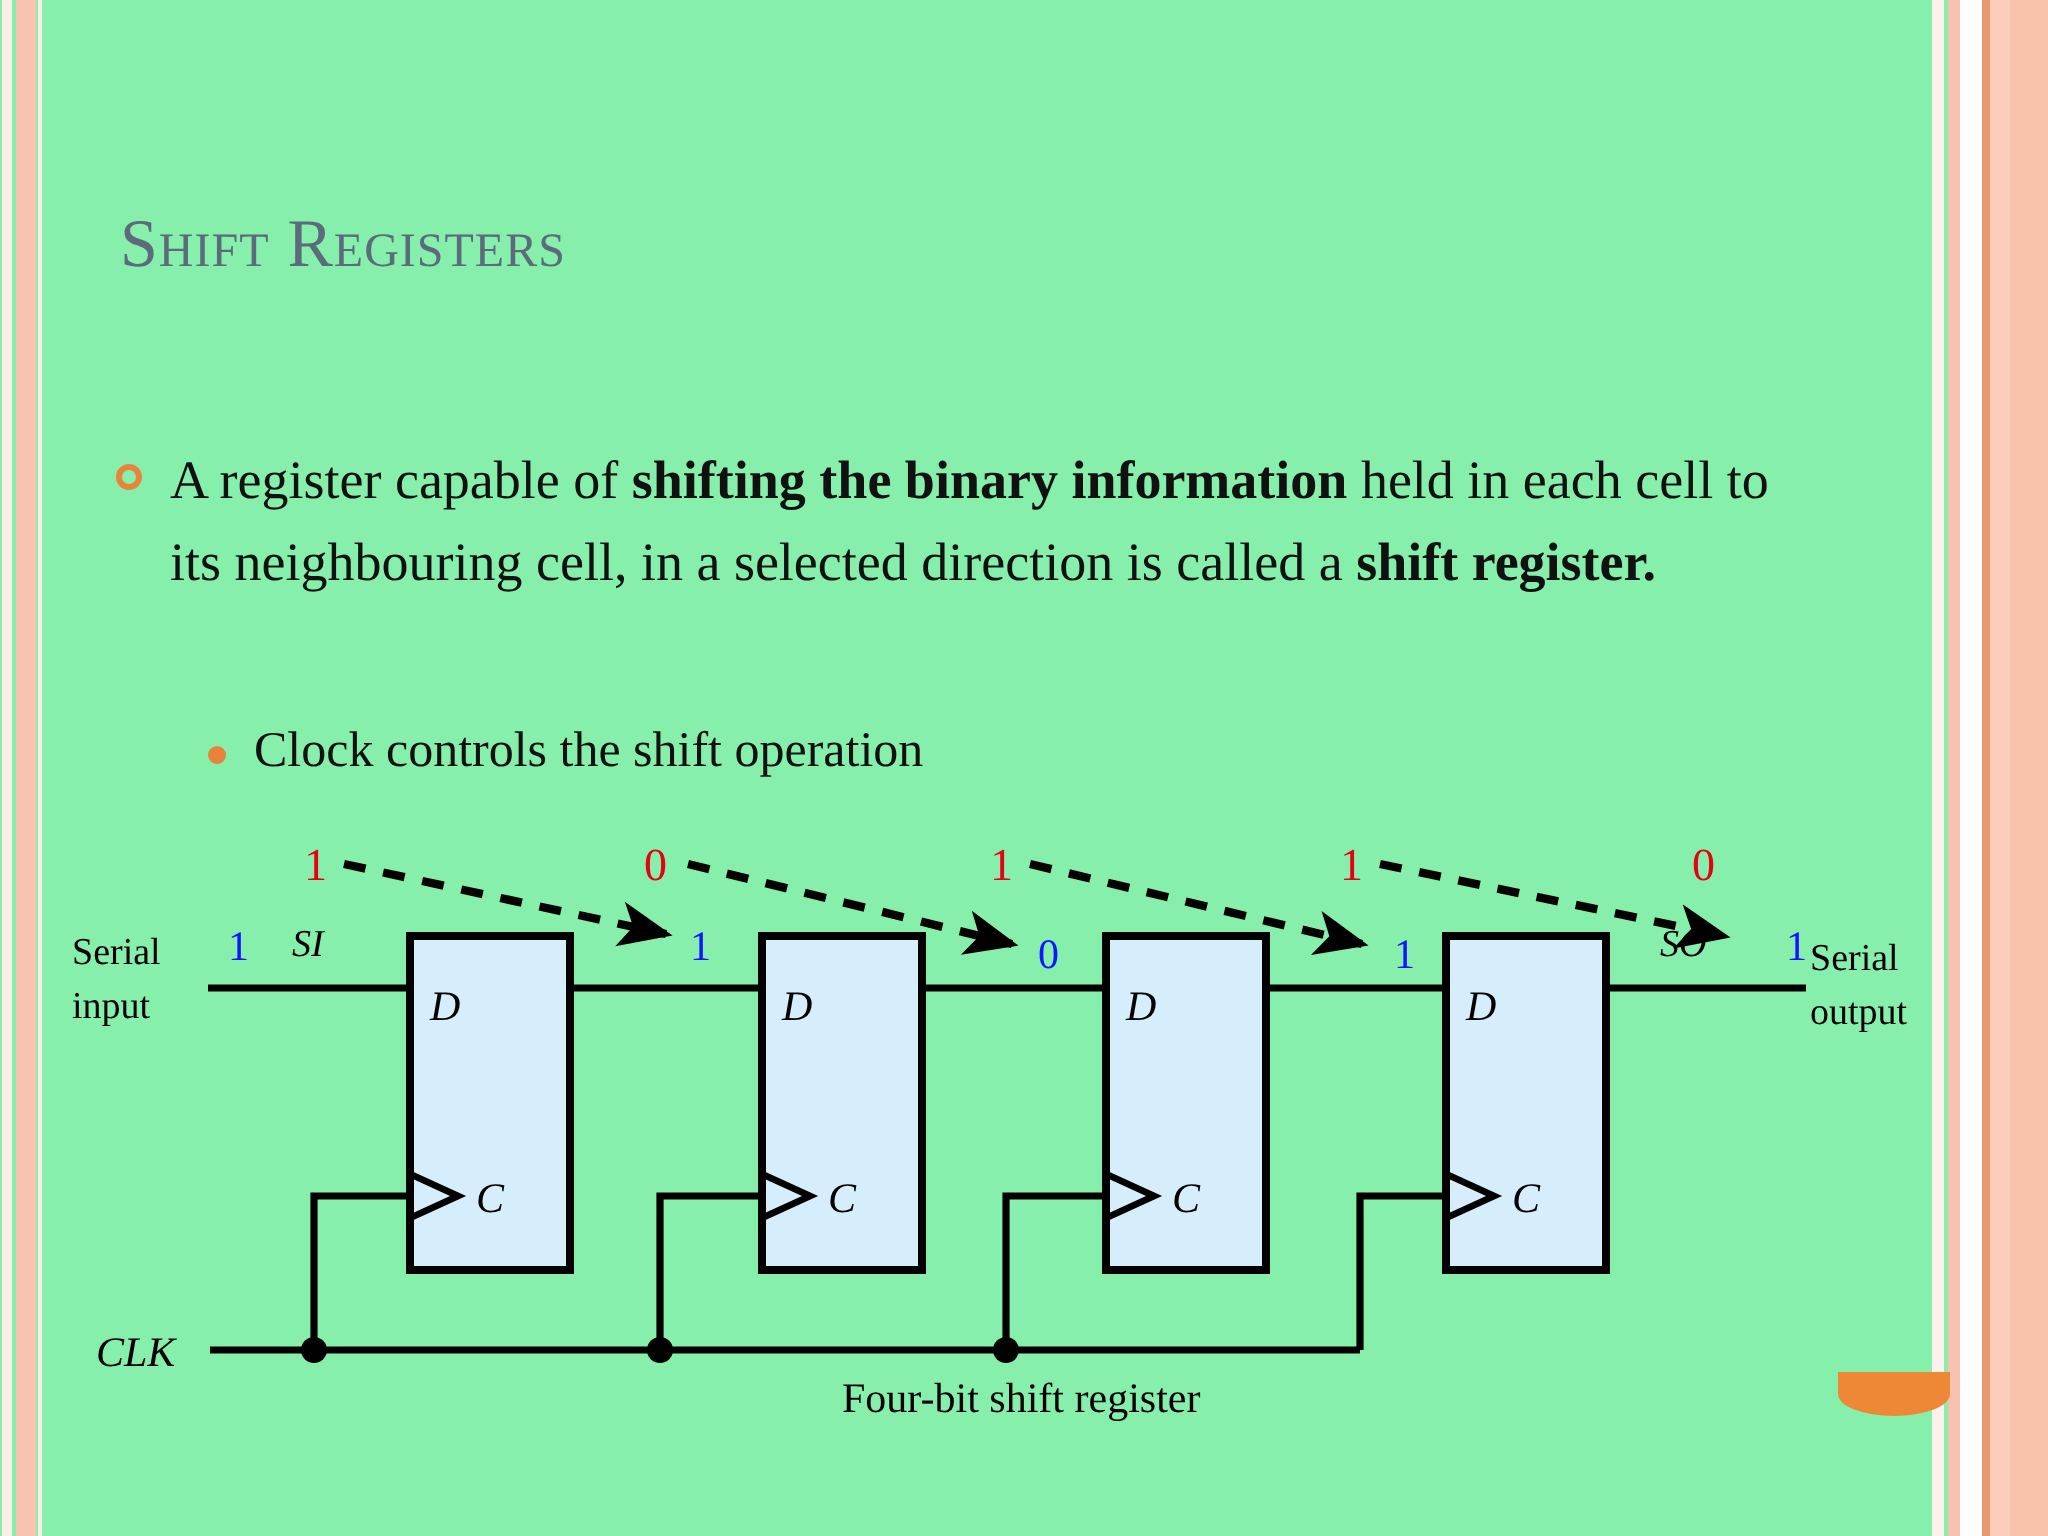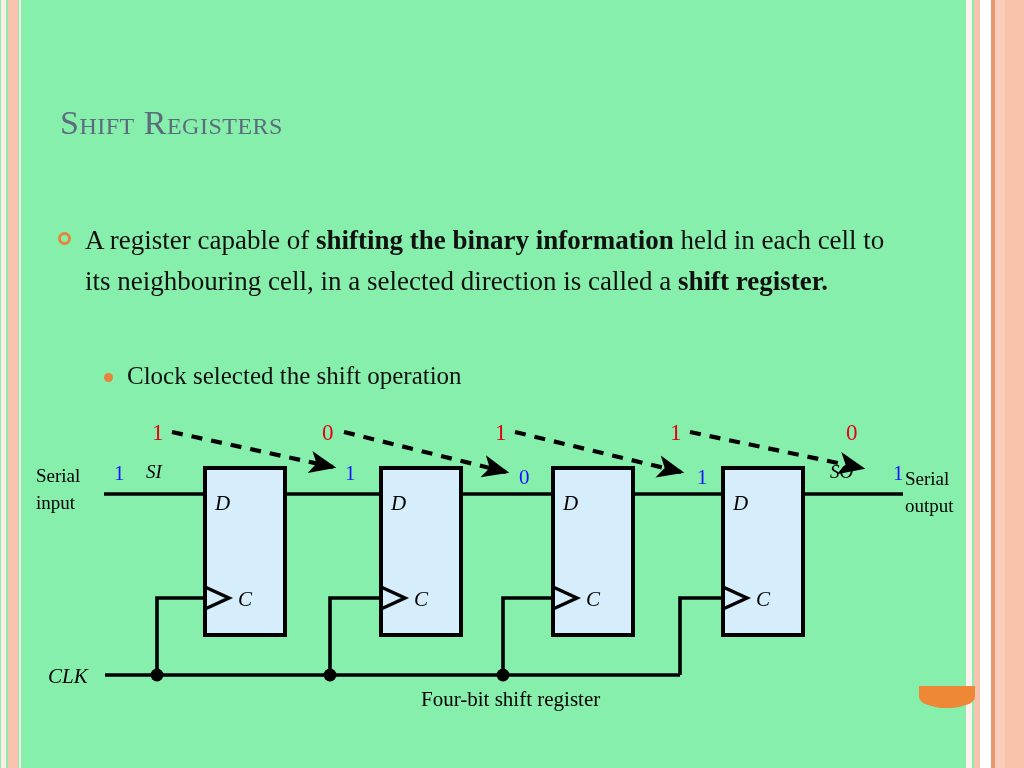--- a/index.html
+++ b/index.html
@@ -99,21 +99,21 @@
 
   <div class="bullet-l1">
     <div class="ring"></div>
     <div class="l1-text">
       <span>A register capable of </span><b>shifting the binary information</b><span> held in each cell to its neighbouring cell, in a selected direction is called a </span><b>shift register.</b>
     </div>
   </div>
 
   <div class="bullet-l2">
     <div class="dot"></div>
-    <div class="l2-text">Clock selected the shift operation</div>
+    <div class="l2-text">Clock controls the shift operation</div>
   </div>
 
   <div class="diagram">
     <svg width="1000" height="330" viewBox="0 0 1000 330" xmlns="http://www.w3.org/2000/svg">
       <defs>
         <marker id="ah" markerWidth="7" markerHeight="7" refX="5.6" refY="3" orient="auto">
           <path d="M0,0.3 L6.4,3 L0,5.7 L1.6,3 Z" fill="#000"></path>
         </marker>
       </defs>
 

